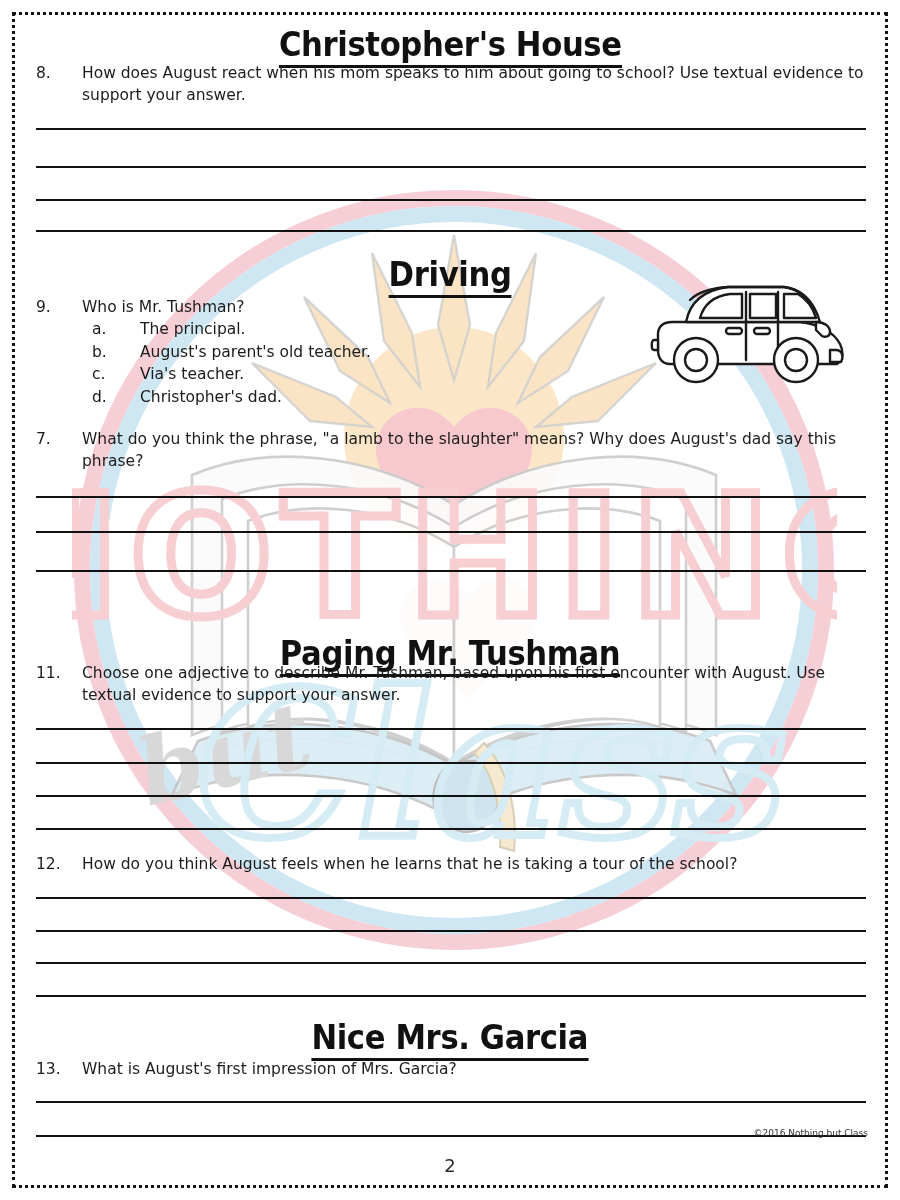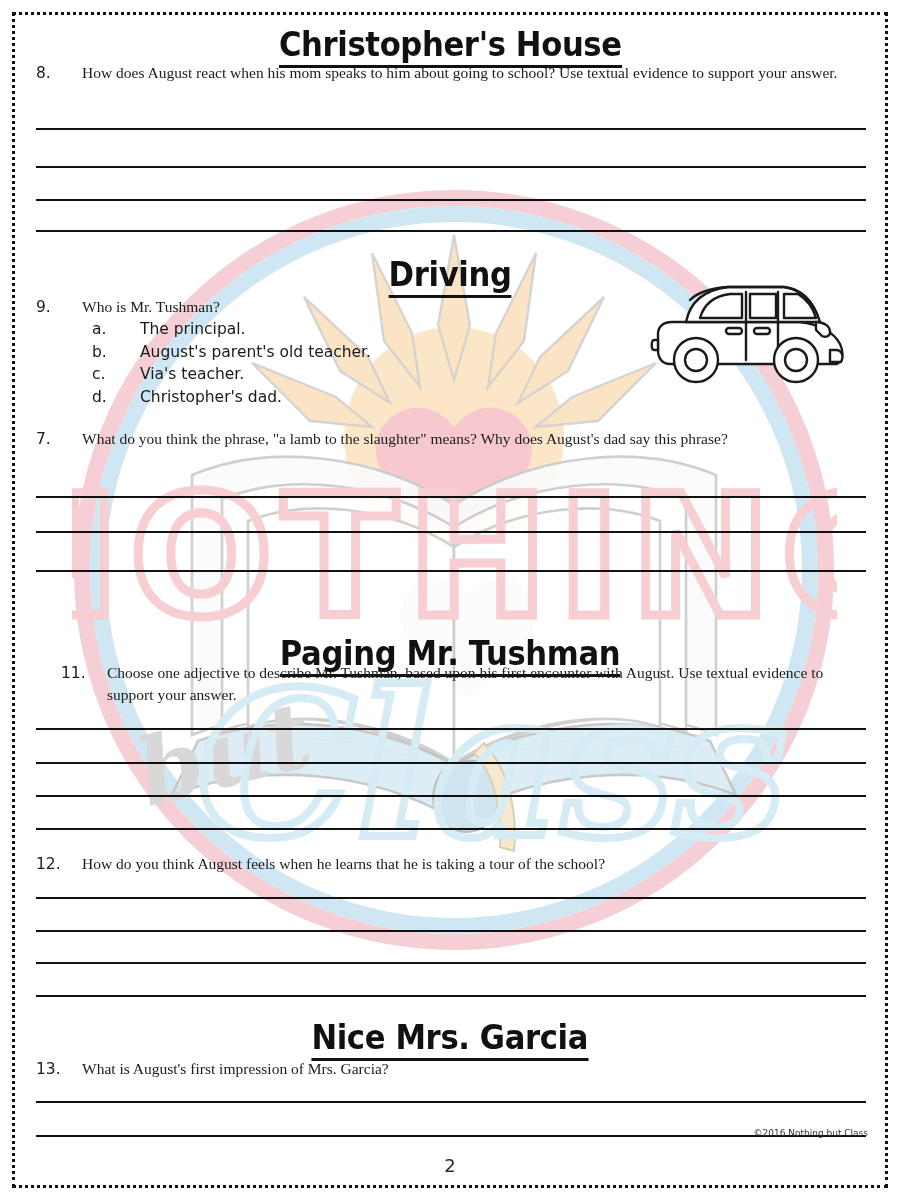--- a/index.html
+++ b/index.html
@@ -38,21 +38,21 @@
     transform:scaleX(.93);
   }
 
   .q{
     position:absolute;left:36px;right:30px;
     font-family:"DejaVu Sans","Liberation Sans",sans-serif;
     font-size:15.5px;line-height:22px;color:#1c1c1c;
     display:flex;
   }
   .q .num{width:46px;flex:none;}
-  .q .body{flex:1;font-family:Liberation Serif, serif;}
+  .q .body{flex:1;}
 
   .choices{position:absolute;left:92px;font-size:15.5px;line-height:22.5px;}
   .choice{display:flex;}
   .choice .letter{width:48px;flex:none;}
 
   .rule{
     position:absolute;left:36px;width:830px;height:0;
     border-top:2px solid #111;
   }
 
@@ -214,21 +214,21 @@
     </div>
 
     <div class="rule" style="top:496px;"></div>
     <div class="rule" style="top:531px;"></div>
     <div class="rule" style="top:570px;"></div>
 
     <div class="section-title" style="top:622px;margin-top:12px;">
       <span>Paging Mr. Tushman</span>
     </div>
 
-    <div class="q" style="top:662px;margin-left:25px;">
+    <div class="q" style="top:662px;">
       <div class="num">11.</div>
       <div class="body">Choose one adjective to describe Mr. Tushman, based upon his first encounter with August. Use textual evidence to support your answer.</div>
     </div>
 
     <div class="rule" style="top:728px;"></div>
     <div class="rule" style="top:762px;"></div>
     <div class="rule" style="top:795px;"></div>
     <div class="rule" style="top:828px;"></div>
 
     <div class="q" style="top:853px;justify-content:flex-end;">

